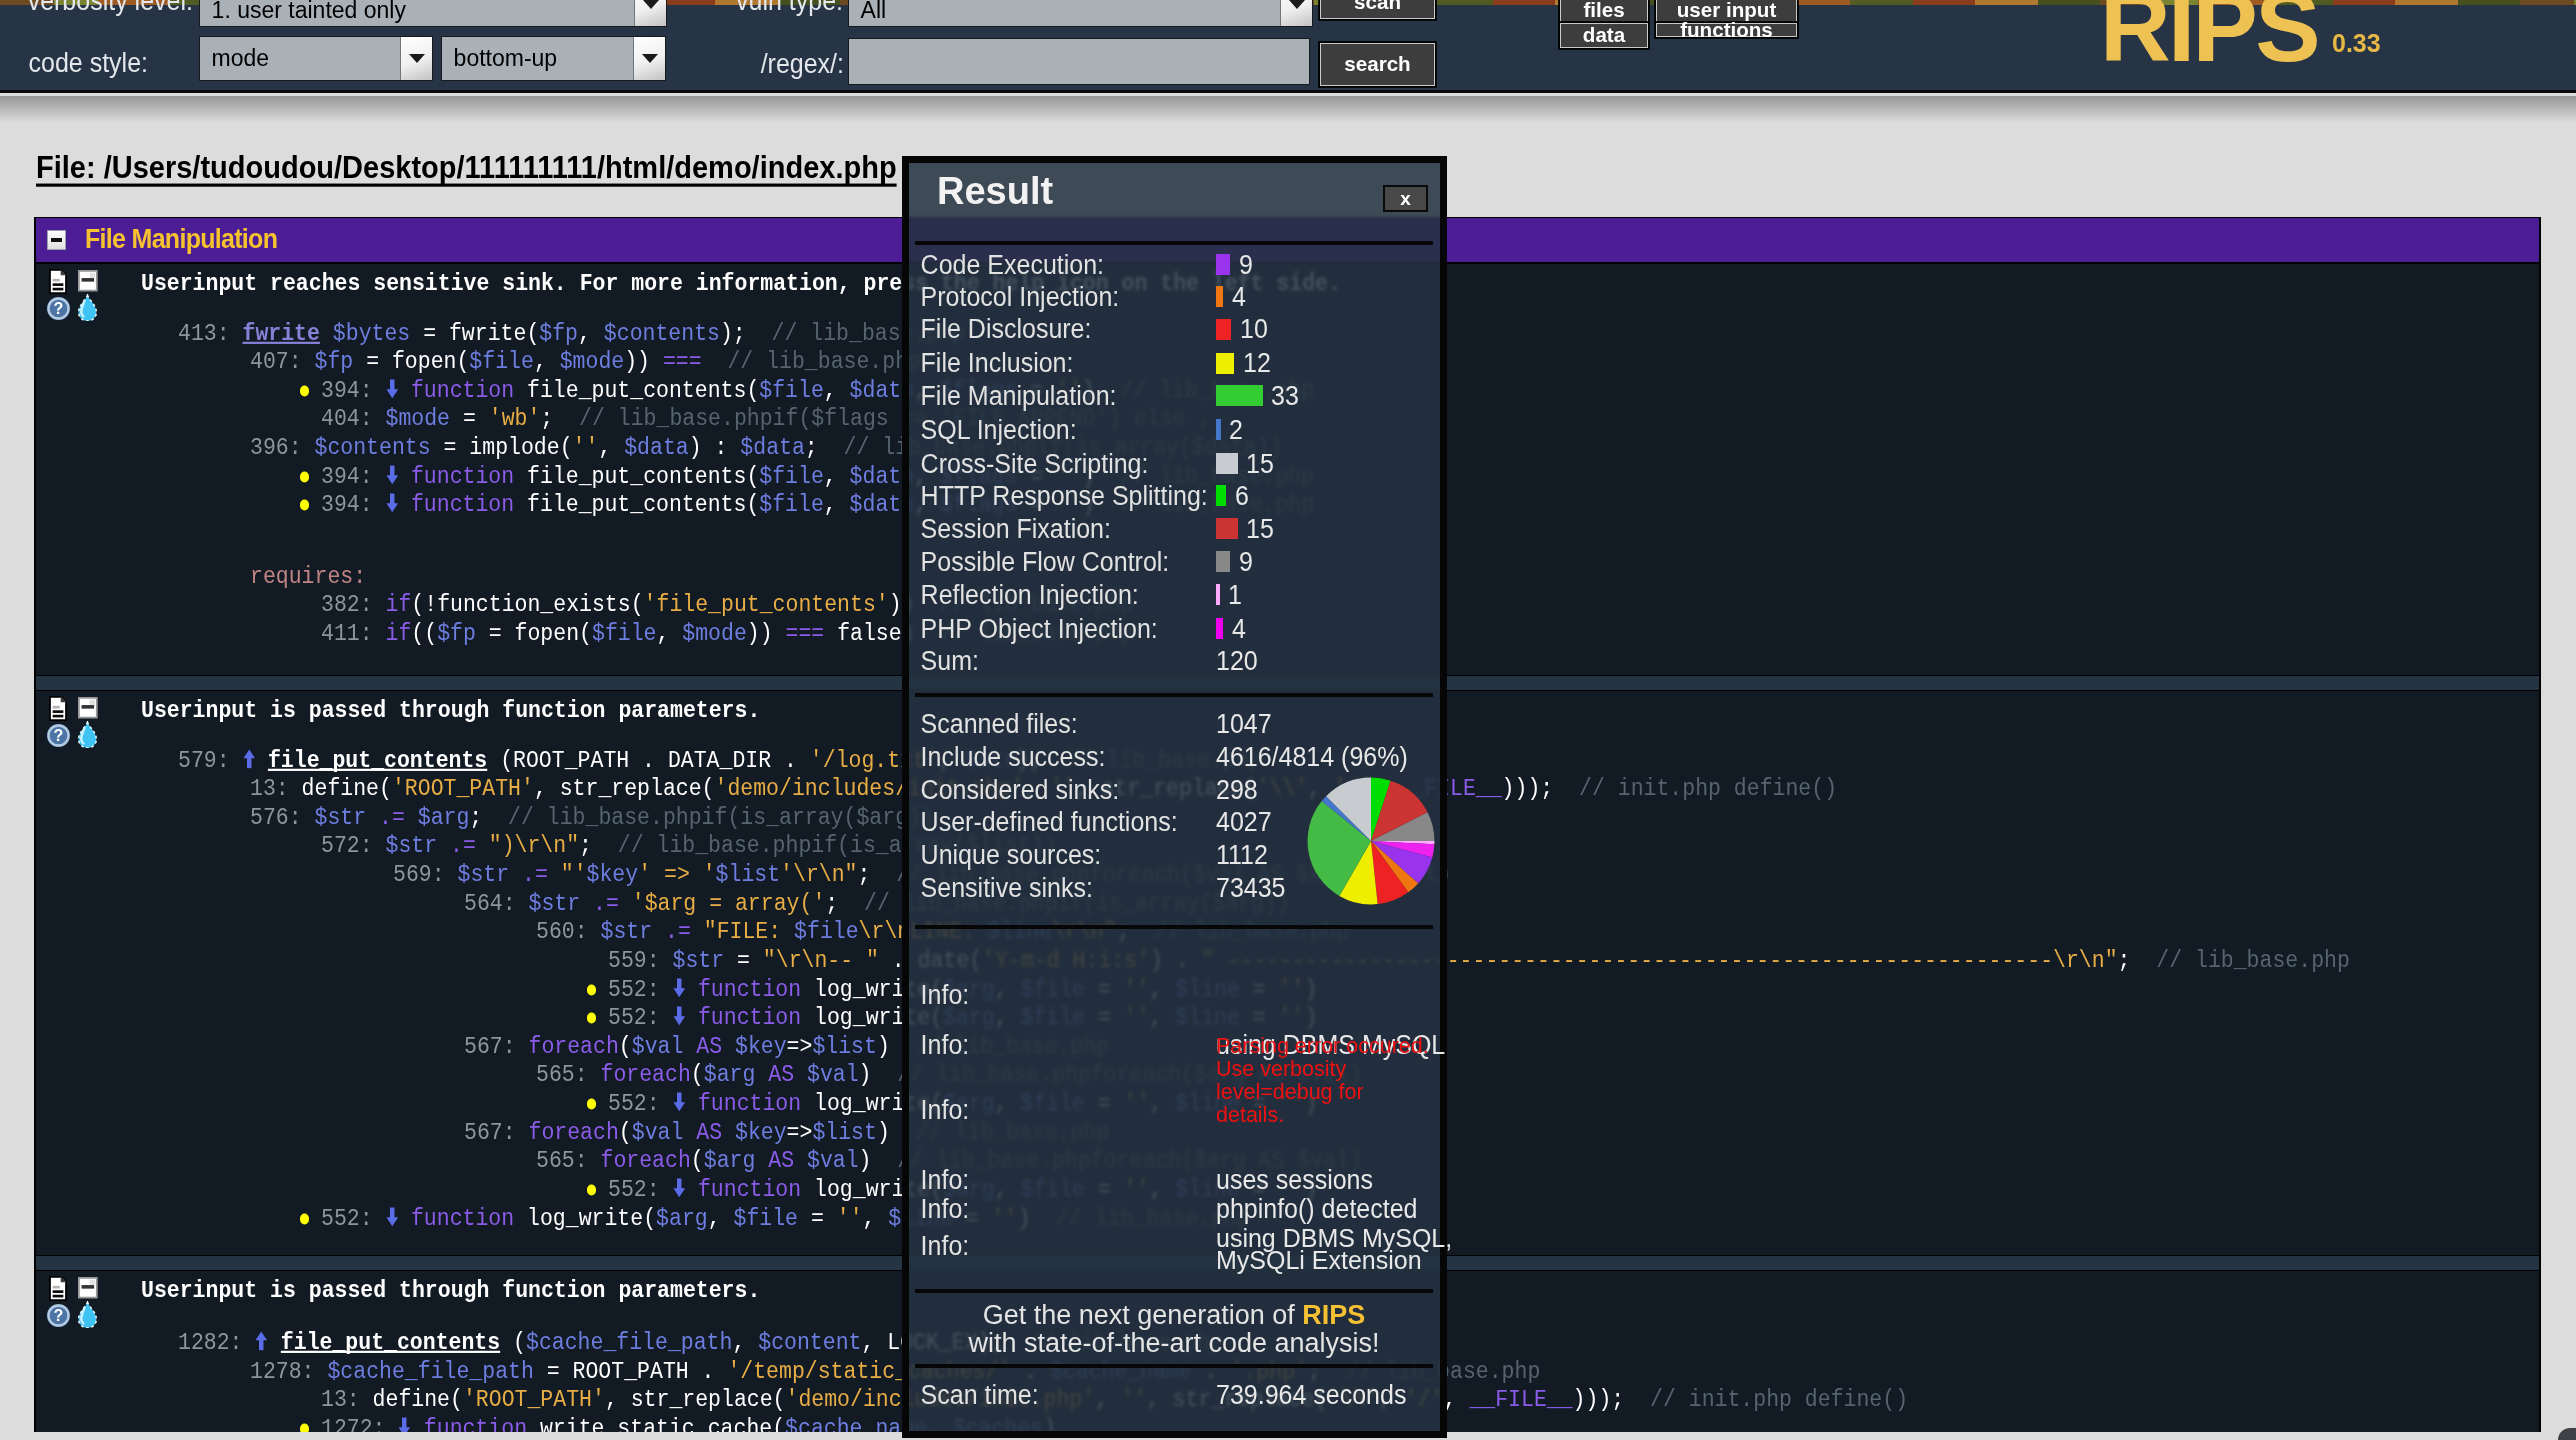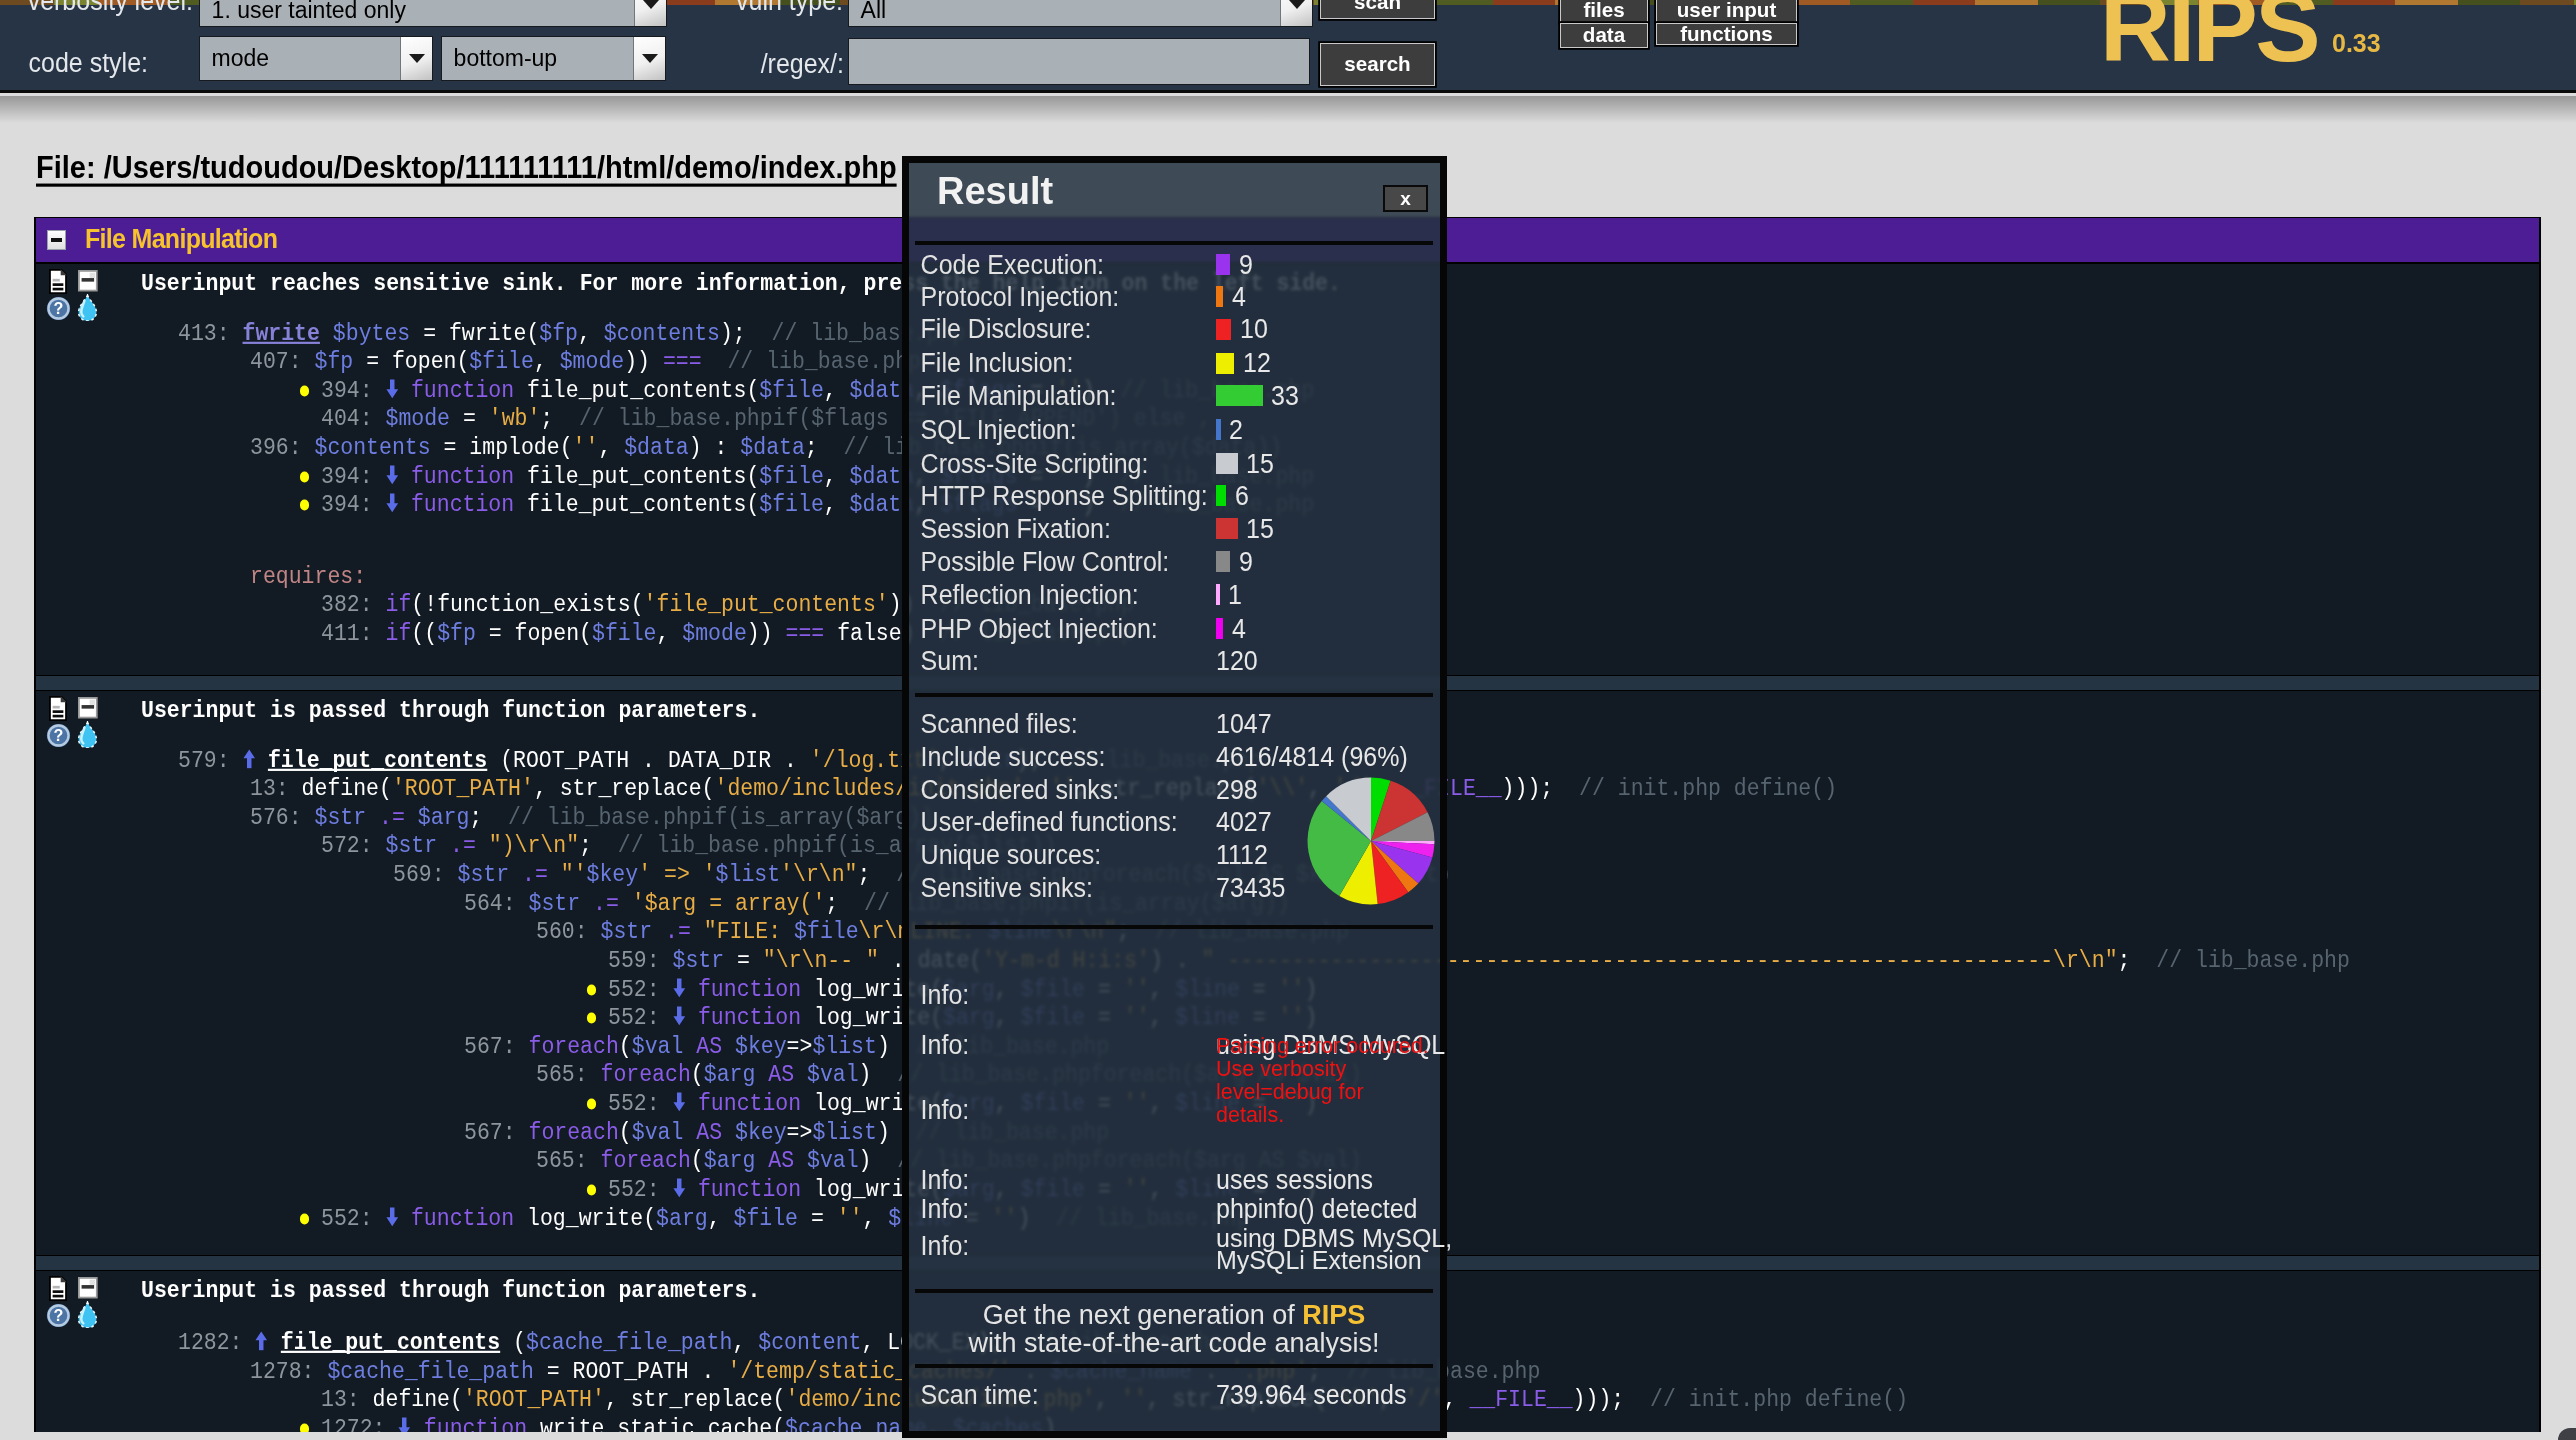--- a/index.html
+++ b/index.html
@@ -77,21 +77,21 @@
 <div class="sel" style="left:441px;top:31px;width:225px">
       <span style="padding-top:0px">bottom-up</span>
       <i class="ab">
         <b></b>
       </i>
     </div>
 <div class="tlab" style="left:620px;width:224px;top:43px">/regex/:</div>
 <div class="inp" style="left:848px;top:33px;width:462px;height:47px"></div>
 <div class="dbtn" style="left:1320px;top:38px;width:115px;height:43px">search</div>
 <div class="dbtn" style="left:1560px;top:18px;width:88px;height:25px">data</div>
-<div class="dbtn" style="left:1656px;top:18px;width:141px;height:22px">functions</div>
+<div class="dbtn" style="left:1656px;top:18px;width:141px;height:14px">functions</div>
 <div id="logo">RIPS</div>
 <div id="ver">0.33</div>
 </div>
 <div id="shadow"></div>
 <div id="heading">File: /Users/tudoudou/Desktop/111111111/html/demo/index.php</div>
 <div id="panel">
 <div id="phead">
       <div class="min">
         <i></i>
       </div>

